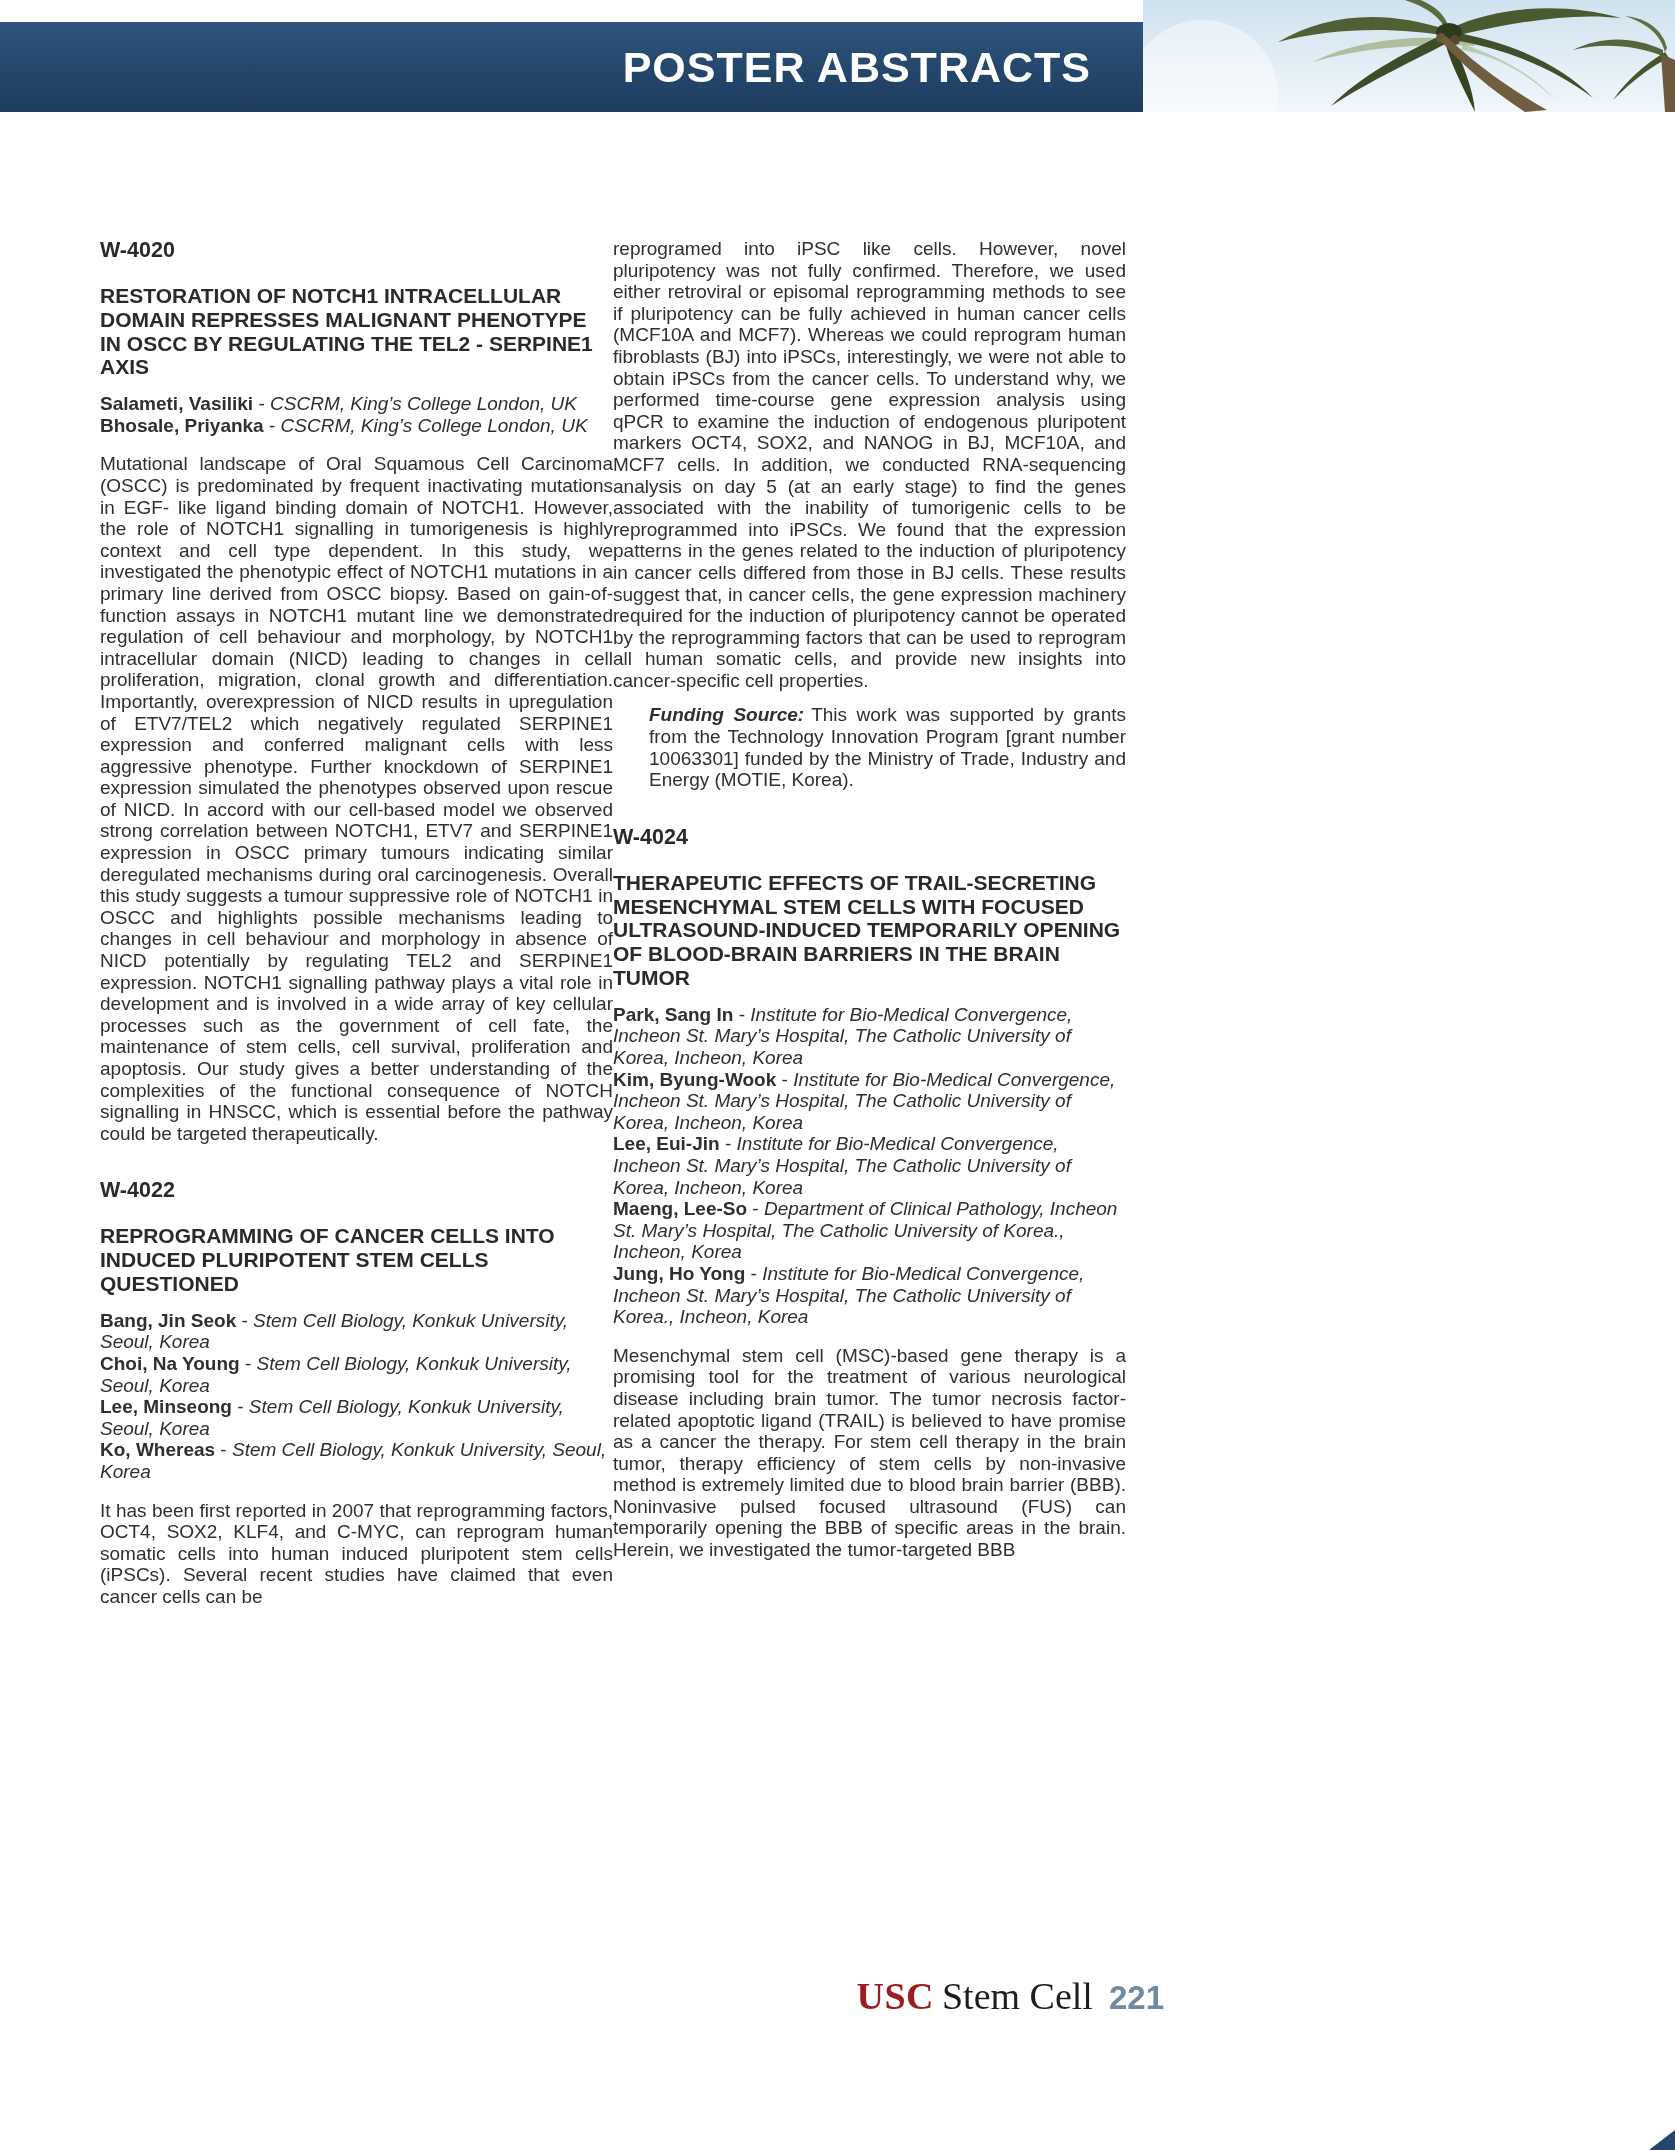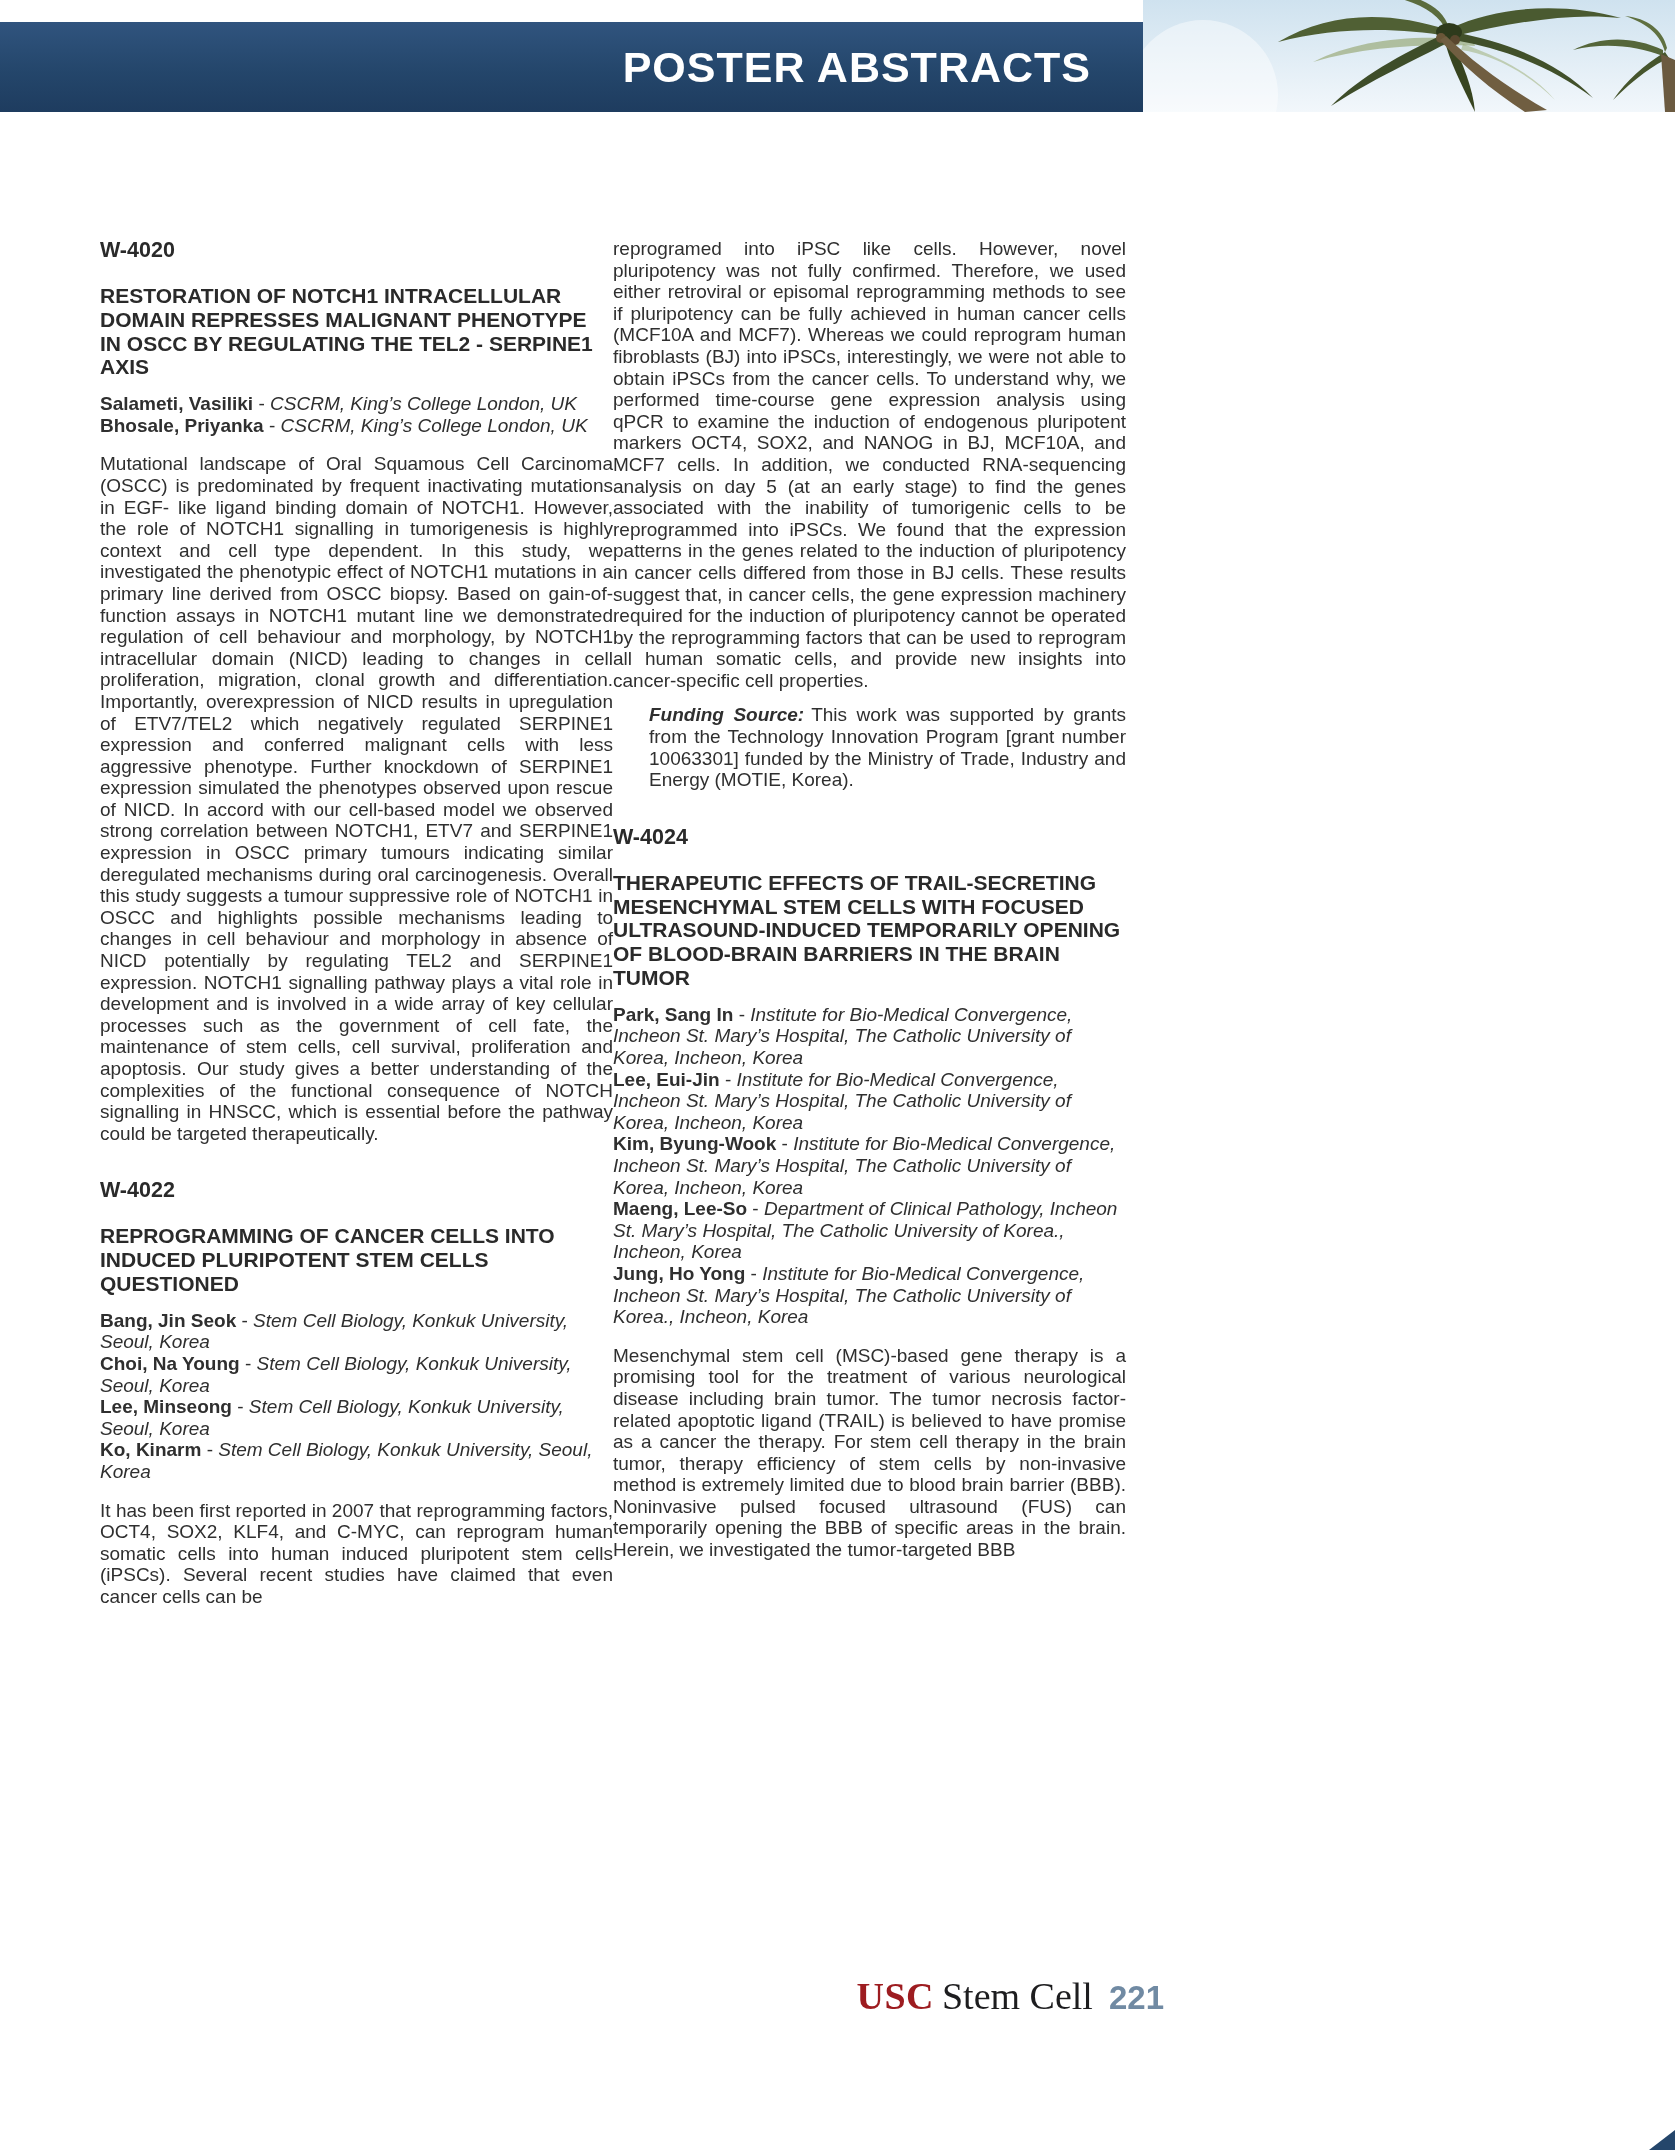--- a/index.html
+++ b/index.html
@@ -155,41 +155,41 @@
         <p class="body-par">Mutational landscape of Oral Squamous Cell Carcinoma (OSCC) is predominated by frequent inactivating mutations in EGF- like ligand binding domain of NOTCH1. However, the role of NOTCH1 signalling in tumorigenesis is highly context and cell type dependent. In this study, we investigated the phenotypic effect of NOTCH1 mutations in a primary line derived from OSCC biopsy. Based on gain-of-function assays in NOTCH1 mutant line we demonstrated regulation of cell behaviour and morphology, by NOTCH1 intracellular domain (NICD) leading to changes in cell proliferation, migration, clonal growth and differentiation. Importantly, overexpression of NICD results in upregulation of ETV7/TEL2 which negatively regulated SERPINE1 expression and conferred malignant cells with less aggressive phenotype. Further knockdown of SERPINE1 expression simulated the phenotypes observed upon rescue of NICD. In accord with our cell-based model we observed strong correlation between NOTCH1, ETV7 and SERPINE1 expression in OSCC primary tumours indicating similar deregulated mechanisms during oral carcinogenesis. Overall this study suggests a tumour suppressive role of NOTCH1 in OSCC and highlights possible mechanisms leading to changes in cell behaviour and morphology in absence of NICD potentially by regulating TEL2 and SERPINE1 expression. NOTCH1 signalling pathway plays a vital role in development and is involved in a wide array of key cellular processes such as the government of cell fate, the maintenance of stem cells, cell survival, proliferation and apoptosis. Our study gives a better understanding of the complexities of the functional consequence of NOTCH signalling in HNSCC, which is essential before the pathway could be targeted therapeutically.</p>
       </section>
 
       <section class="abstract">
         <h2 class="code">W-4022</h2>
         <h3 class="abs-title">REPROGRAMMING OF CANCER CELLS INTO INDUCED PLURIPOTENT STEM CELLS QUESTIONED</h3>
         <div class="authors">
           <div class="author first"><span class="author-name">Bang, Jin Seok</span><span class="author-sep"> - </span><span class="author-aff">Stem Cell Biology, Konkuk University, Seoul, Korea</span></div>
           <div class="author"><span class="author-name">Choi, Na Young</span><span class="author-sep"> - </span><span class="author-aff">Stem Cell Biology, Konkuk University, Seoul, Korea</span></div>
           <div class="author"><span class="author-name">Lee, Minseong</span><span class="author-sep"> - </span><span class="author-aff">Stem Cell Biology, Konkuk University, Seoul, Korea</span></div>
-          <div class="author"><span class="author-name">Ko, Kinarm</span><span class="author-sep"> - </span><span class="author-aff">Stem Cell Biology, Konkuk University, Seoul, Korea</span></div>
+          <div class="author"><span class="author-name">Ko, Whereas</span><span class="author-sep"> - </span><span class="author-aff">Stem Cell Biology, Konkuk University, Seoul, Korea</span></div>
         </div>
         <p class="body-par">It has been first reported in 2007 that reprogramming factors, OCT4, SOX2, KLF4, and C-MYC, can reprogram human somatic cells into human induced pluripotent stem cells (iPSCs). Several recent studies have claimed that even cancer cells can be</p>
       </section>
 
     </div>
 
     <div class="col">
 
       <section class="abstract">
         <p class="body-par">reprogramed into iPSC like cells. However, novel pluripotency was not fully confirmed. Therefore, we used either retroviral or episomal reprogramming methods to see if pluripotency can be fully achieved in human cancer cells (MCF10A and MCF7). Whereas we could reprogram human fibroblasts (BJ) into iPSCs, interestingly, we were not able to obtain iPSCs from the cancer cells. To understand why, we performed time-course gene expression analysis using qPCR to examine the induction of endogenous pluripotent markers OCT4, SOX2, and NANOG in BJ, MCF10A, and MCF7 cells. In addition, we conducted RNA-sequencing analysis on day 5 (at an early stage) to find the genes associated with the inability of tumorigenic cells to be reprogrammed into iPSCs. We found that the expression patterns in the genes related to the induction of pluripotency in cancer cells differed from those in BJ cells. These results suggest that, in cancer cells, the gene expression machinery required for the induction of pluripotency cannot be operated by the reprogramming factors that can be used to reprogram all human somatic cells, and provide new insights into cancer-specific cell properties.</p>
         <p class="body-par funding"><span class="funding-label">Funding Source:</span><span class="funding-text">This work was supported by grants from the Technology Innovation Program [grant number 10063301] funded by the Ministry of Trade, Industry and Energy (MOTIE, Korea).</span></p>
       </section>
 
       <section class="abstract">
         <h2 class="code">W-4024</h2>
         <h3 class="abs-title">THERAPEUTIC EFFECTS OF TRAIL-SECRETING MESENCHYMAL STEM CELLS WITH FOCUSED ULTRASOUND-INDUCED TEMPORARILY OPENING OF BLOOD-BRAIN BARRIERS IN THE BRAIN TUMOR</h3>
         <div class="authors">
           <div class="author first"><span class="author-name">Park, Sang In</span><span class="author-sep"> - </span><span class="author-aff">Institute for Bio-Medical Convergence, Incheon St. Mary’s Hospital, The Catholic University of Korea, Incheon, Korea</span></div>
+          <div class="author"><span class="author-name">Kim, Byung-Wook</span><span class="author-sep"> - </span><span class="author-aff">Institute for Bio-Medical Convergence, Incheon St. Mary’s Hospital, The Catholic University of Korea, Incheon, Korea</span></div>
           <div class="author"><span class="author-name">Lee, Eui-Jin</span><span class="author-sep"> - </span><span class="author-aff">Institute for Bio-Medical Convergence, Incheon St. Mary’s Hospital, The Catholic University of Korea, Incheon, Korea</span></div>
-          <div class="author"><span class="author-name">Kim, Byung-Wook</span><span class="author-sep"> - </span><span class="author-aff">Institute for Bio-Medical Convergence, Incheon St. Mary’s Hospital, The Catholic University of Korea, Incheon, Korea</span></div>
           <div class="author"><span class="author-name">Maeng, Lee-So</span><span class="author-sep"> - </span><span class="author-aff">Department of Clinical Pathology, Incheon St. Mary’s Hospital, The Catholic University of Korea., Incheon, Korea</span></div>
           <div class="author"><span class="author-name">Jung, Ho Yong</span><span class="author-sep"> - </span><span class="author-aff">Institute for Bio-Medical Convergence, Incheon St. Mary’s Hospital, The Catholic University of Korea., Incheon, Korea</span></div>
         </div>
         <p class="body-par">Mesenchymal stem cell (MSC)-based gene therapy is a promising tool for the treatment of various neurological disease including brain tumor. The tumor necrosis factor-related apoptotic ligand (TRAIL) is believed to have promise as a cancer the therapy. For stem cell therapy in the brain tumor, therapy efficiency of stem cells by non-invasive method is extremely limited due to blood brain barrier (BBB). Noninvasive pulsed focused ultrasound (FUS) can temporarily opening the BBB of specific areas in the brain. Herein, we investigated the tumor-targeted BBB</p>
       </section>
 
     </div>
   </main>
 
   <footer class="footer">

